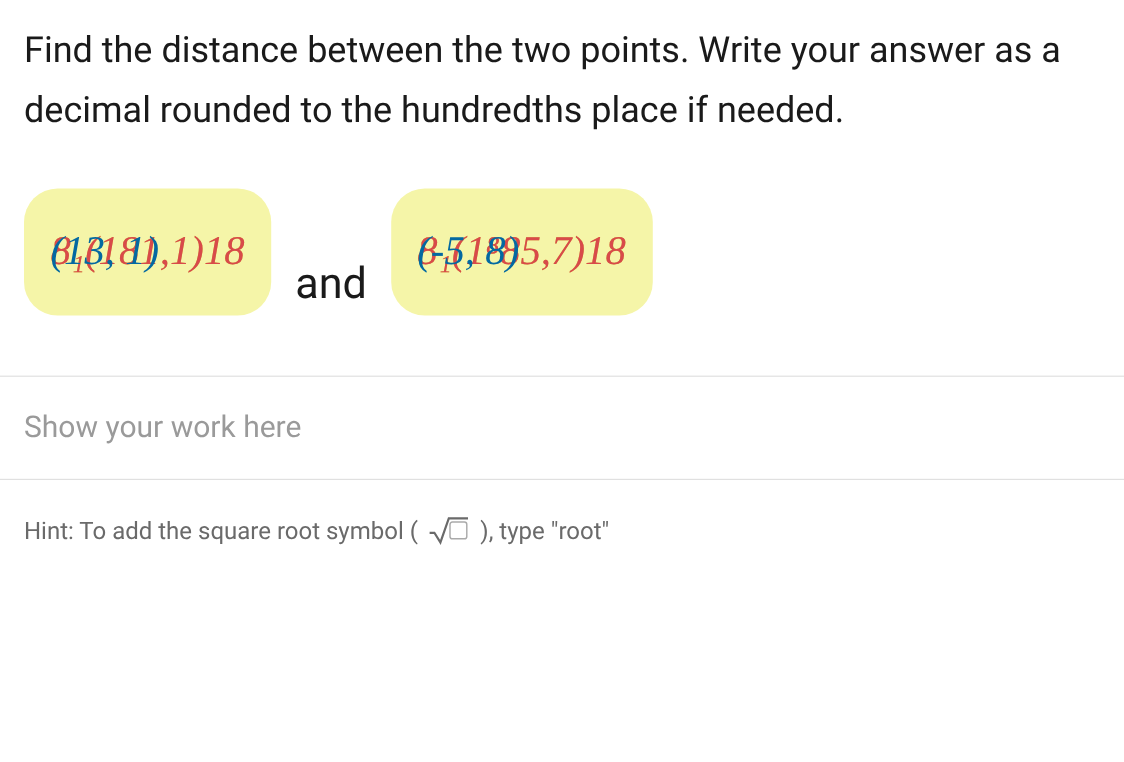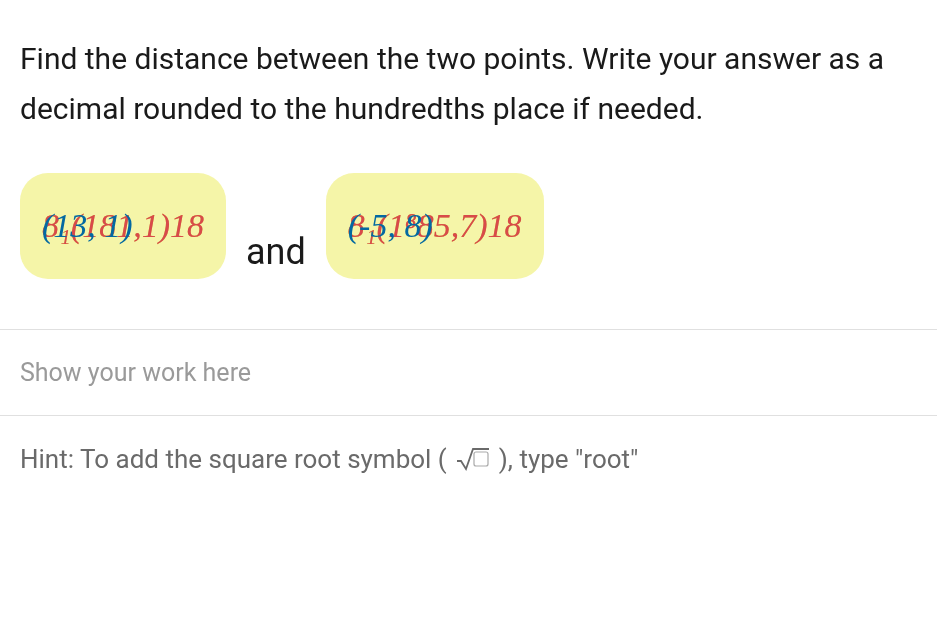--- a/index.html
+++ b/index.html
@@ -14,21 +14,20 @@
       height: 635px;
       padding: 18px 20px;
       color: #1a1a1a;
     }
     .question-text {
       font-size: 30px;
       line-height: 1.65;
       color: #1a1a1a;
       font-weight: 400;
       margin-bottom: 40px;
-      margin-top: 16px;
     }
     .points-row {
       display: flex;
       align-items: baseline;
       gap: 20px;
       margin-bottom: 50px;
     }
     .point-box {
       background: #f5f5a8;
       border-radius: 28px;
@@ -79,21 +78,21 @@
       border-top: 1px solid #e0e0e0;
       margin: 0 -20px;
     }
     .work-area {
       padding: 28px 0;
       font-size: 25px;
       color: #9a9a9a;
     }
     .hint-area {
       padding: 28px 0 0 0;
-      font-size: 26px;
+      font-size: 20px;
       color: #6a6a6a;
       display: flex;
       align-items: center;
       gap: 8px;
     }
     .sqrt-symbol {
       display: inline-flex;
       align-items: center;
       font-family: 'Times New Roman', serif;
       font-size: 28px;

